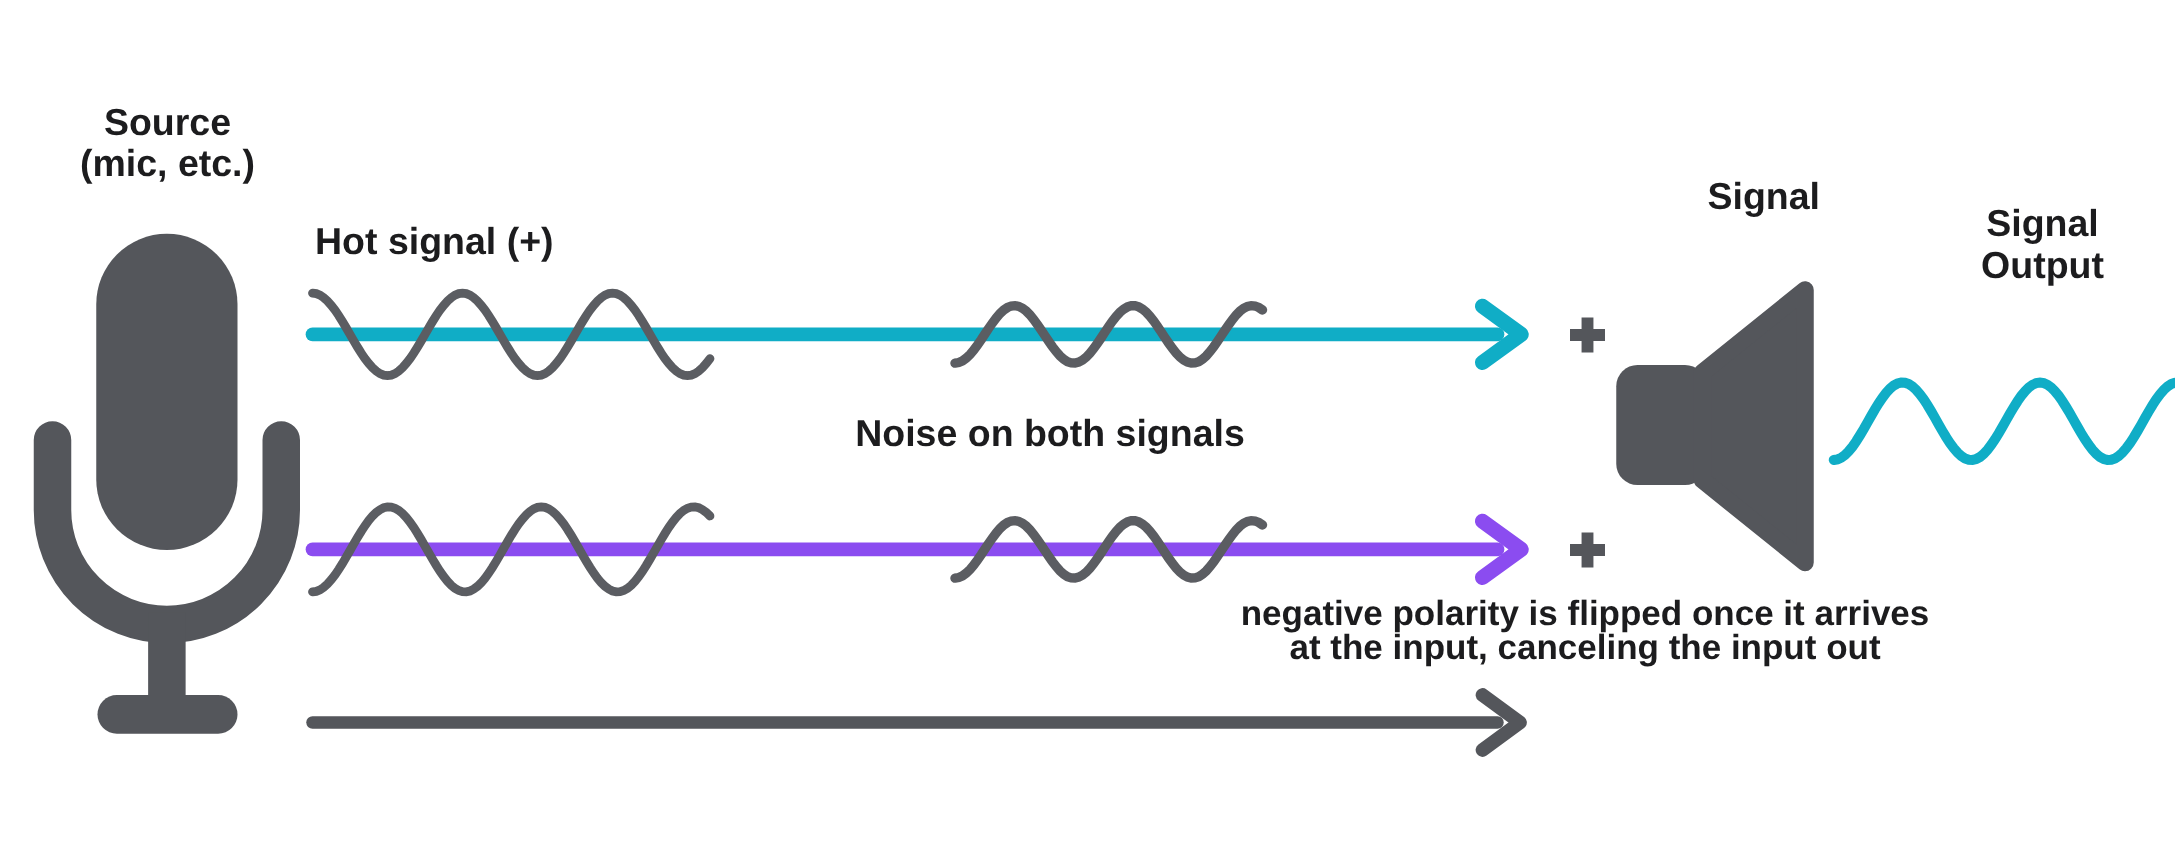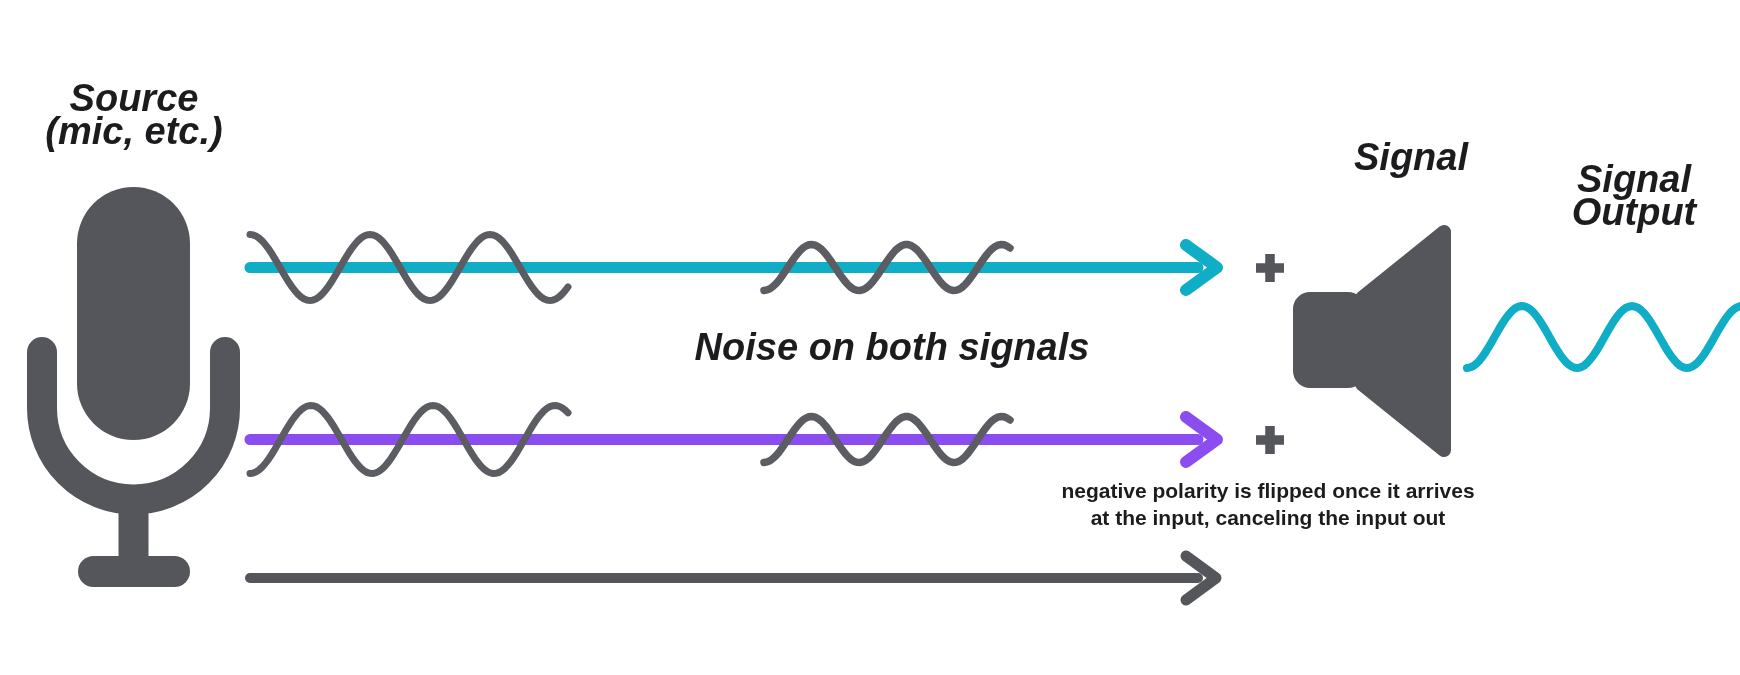--- a/index.html
+++ b/index.html
@@ -6,31 +6,30 @@
   .canvas{
     position:relative;
     width:1740px;height:675px;
     background:var(--background,#fff);
     font-family:"Liberation Sans",sans-serif;
     overflow:hidden;
   }
   .lbl{
     position:absolute;
     font-weight:700;
-    font-size:38px;
+    font-size:30px;
     line-height:33px;
     color:var(--text,#1c1c1e);
     white-space:nowrap;
-    font-style:italic;
   }
   .centered{transform:translateX(-50%);text-align:center;}
   .note{
     position:absolute;
     font-weight:600;
-    font-size:21px;
+    font-size:28px;
     line-height:27px;
     color:var(--text,#1c1c1e);
     white-space:nowrap;
   }
   svg.shapes{position:absolute;left:0;top:0;}
   .icon-fill{fill:var(--icon_gray,#54565b);}
   .icon-stroke{stroke:var(--icon_gray,#54565b);}
   .hot{stroke:var(--hot_signal,#10adc6);}
   .cold{stroke:var(--cold_signal,#8b4cf0);}
   .ground{stroke:var(--icon_gray,#54565b);}
@@ -78,24 +77,25 @@
     </g>
 
     <path class="hot" fill="none" stroke-width="8" stroke-linecap="round" d="M1467.0,368.0L1470.0,367.5L1473.0,366.2L1476.0,364.0L1479.0,361.0L1482.0,357.3L1485.0,353.0L1488.0,348.2L1491.0,343.2L1494.0,337.9L1497.0,332.6L1500.0,327.4L1503.0,322.5L1506.0,318.1L1509.0,314.2L1512.0,310.9L1515.0,308.4L1518.0,306.8L1521.0,306.1L1524.0,306.2L1527.0,307.3L1530.0,309.2L1533.0,311.9L1536.0,315.4L1539.0,319.5L1542.0,324.1L1545.0,329.1L1548.0,334.3L1551.0,339.7L1554.0,344.9L1557.0,349.9L1560.0,354.5L1563.0,358.6L1566.0,362.1L1569.0,364.8L1572.0,366.7L1575.0,367.8L1578.0,367.9L1581.0,367.2L1584.0,365.6L1587.0,363.1L1590.0,359.8L1593.0,355.9L1596.0,351.5L1599.0,346.6L1602.0,341.4L1605.0,336.1L1608.0,330.8L1611.0,325.8L1614.0,321.0L1617.0,316.7L1620.0,313.0L1623.0,310.0L1626.0,307.8L1629.0,306.5L1632.0,306.0L1635.0,306.5L1638.0,307.8L1641.0,310.0L1644.0,313.0L1647.0,316.7L1650.0,321.0L1653.0,325.8L1656.0,330.8L1659.0,336.1L1662.0,341.4L1665.0,346.6L1668.0,351.5L1671.0,355.9L1674.0,359.8L1677.0,363.1L1680.0,365.6L1683.0,367.2L1686.0,367.9L1689.0,367.8L1692.0,366.7L1695.0,364.8L1698.0,362.1L1701.0,358.6L1704.0,354.5L1707.0,349.9L1710.0,344.9L1713.0,339.7L1716.0,334.3L1719.0,329.1L1722.0,324.1L1725.0,319.5L1728.0,315.4L1731.0,311.9L1734.0,309.2L1737.0,307.3L1740.0,306.2"></path>
   </svg>
 
   <div class="lbl centered" style="left:134px;top:82px;">
     <div>Source</div>
     <div>(mic, etc.)</div>
   </div>
 
+  <div class="lbl" style="left:252px;top:177px;">Hot signal (+)</div>
 
 
 
-  <div class="lbl centered" style="left:892px;top:331px;">Noise on both signals</div>
+  <div class="lbl centered" style="left:840px;top:331px;">Noise on both signals</div>
 
   <div class="lbl centered" style="left:1411px;top:141px;">Signal</div>
 
   <div class="lbl centered" style="left:1634px;top:163px;line-height:33px;">
     <div>Signal</div>
     <div>Output</div>
   </div>
 
   <div class="note centered" style="left:1268px;top:477px;">
     <div>negative polarity is flipped once it arrives</div>

